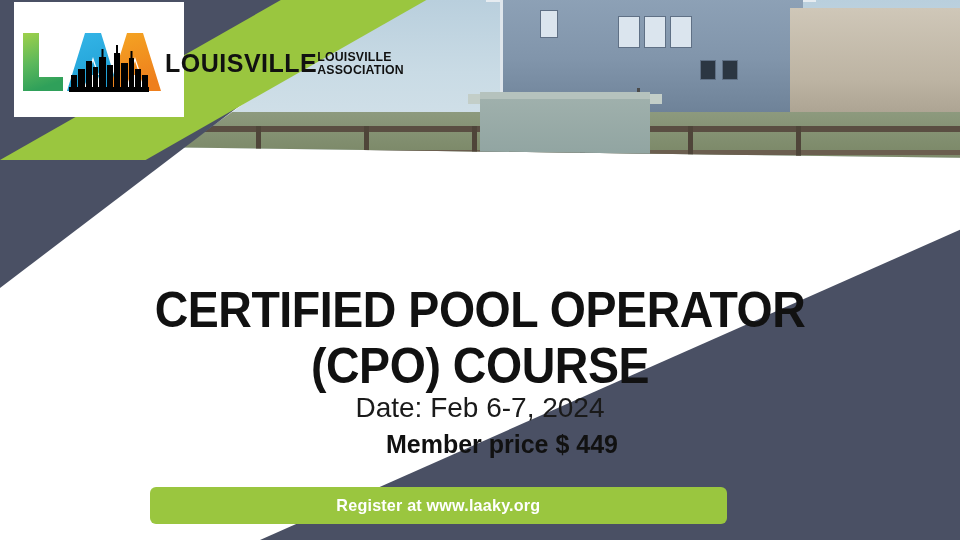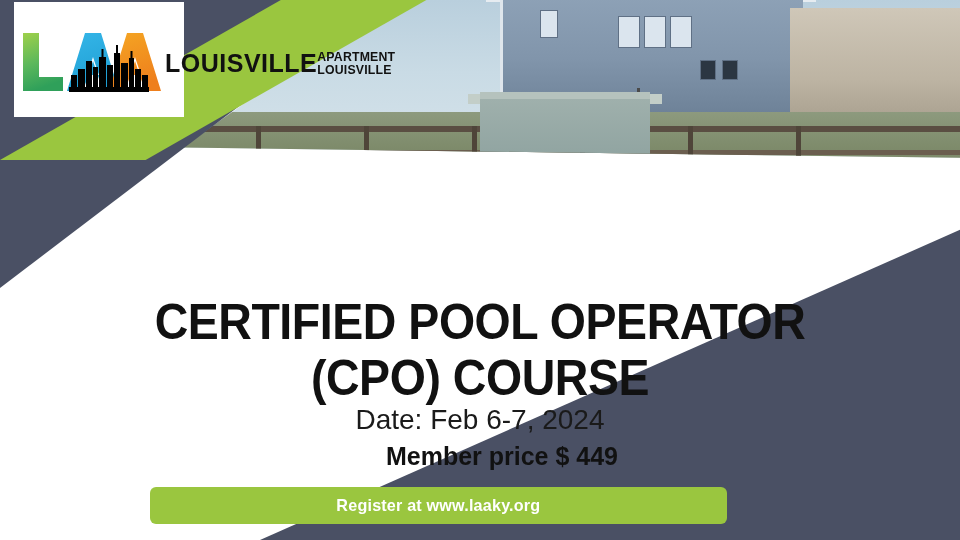--- a/index.html
+++ b/index.html
@@ -199,21 +199,21 @@
     font-size: 12.3px;
     letter-spacing: 0.2px;
     line-height: 1;
     margin-top: 3px;
     font-family: "Liberation Sans", sans-serif;
   }
 
   
   .content {
     position: absolute;
-    left: 0; top: 294px;
+    left: 0; top: 282px;
     width: 960px;
     z-index: 12;
     text-align: center;
   }
   .title {
     font-family: "Liberation Sans", sans-serif;
     font-weight: bold;
     color: #111111;
     font-size: 50px;
     line-height: 1.12;
@@ -362,21 +362,21 @@
           <rect x="118" y="38" width="6" height="22"></rect>
           <rect x="125" y="44" width="6" height="16"></rect>
           <rect x="84.5" y="18" width="2" height="9"></rect>
           <rect x="99" y="14" width="2" height="9"></rect>
           <rect x="113.5" y="20" width="2" height="8"></rect>
           <rect x="52" y="56" width="80" height="5"></rect>
         </g>
       </svg>
     </div>
     <div class="logo-name">LOUISVILLE</div>
-    <div class="logo-sub">APARTMENT LOUISVILLE</div>
+    <div class="logo-sub">LOUISVILLE ASSOCIATION</div>
   </div>
 
   <div class="content">
     <h1 class="title">CERTIFIED POOL OPERATOR
 (CPO)  COURSE</h1>
     <div class="date">Date: Feb 6-7, 2024</div>
     <div class="price">Member price $ 449</div>
   </div>
 
   <div class="register-bar">

